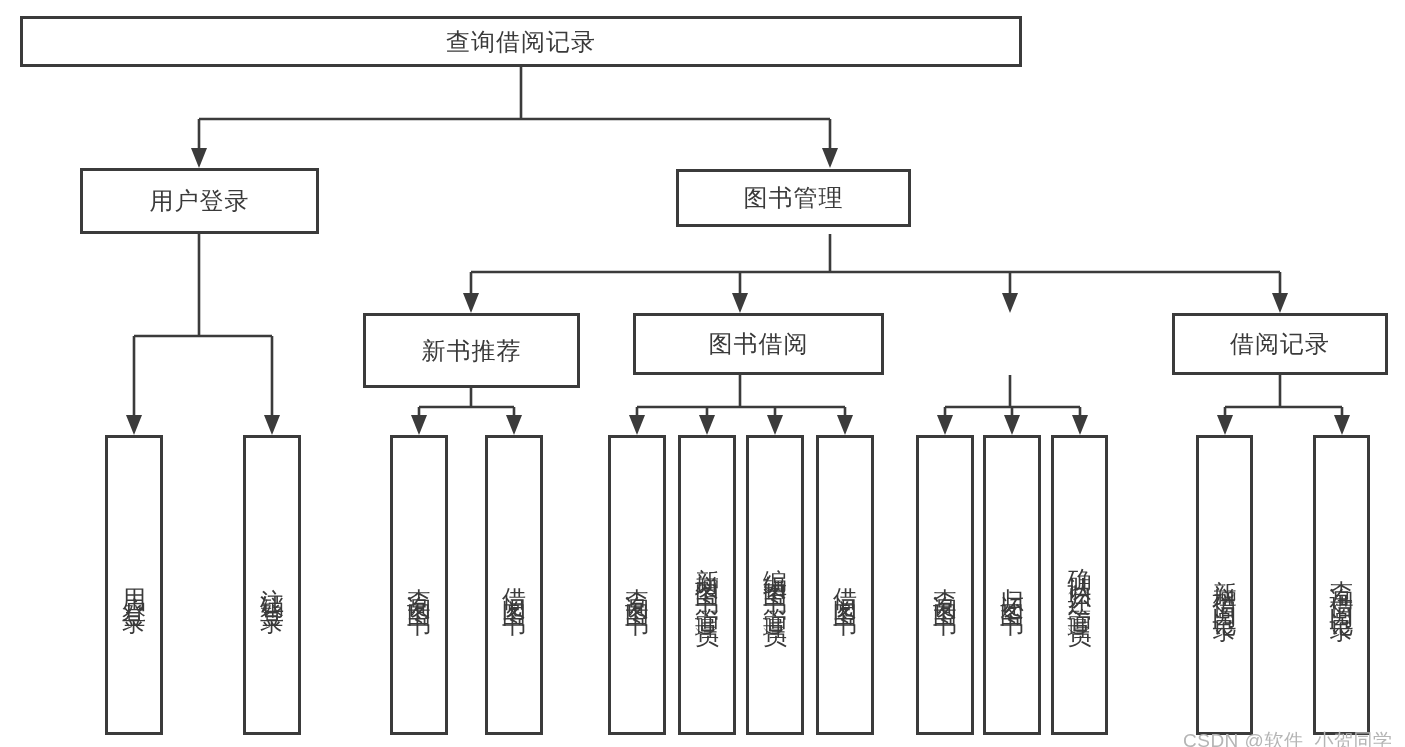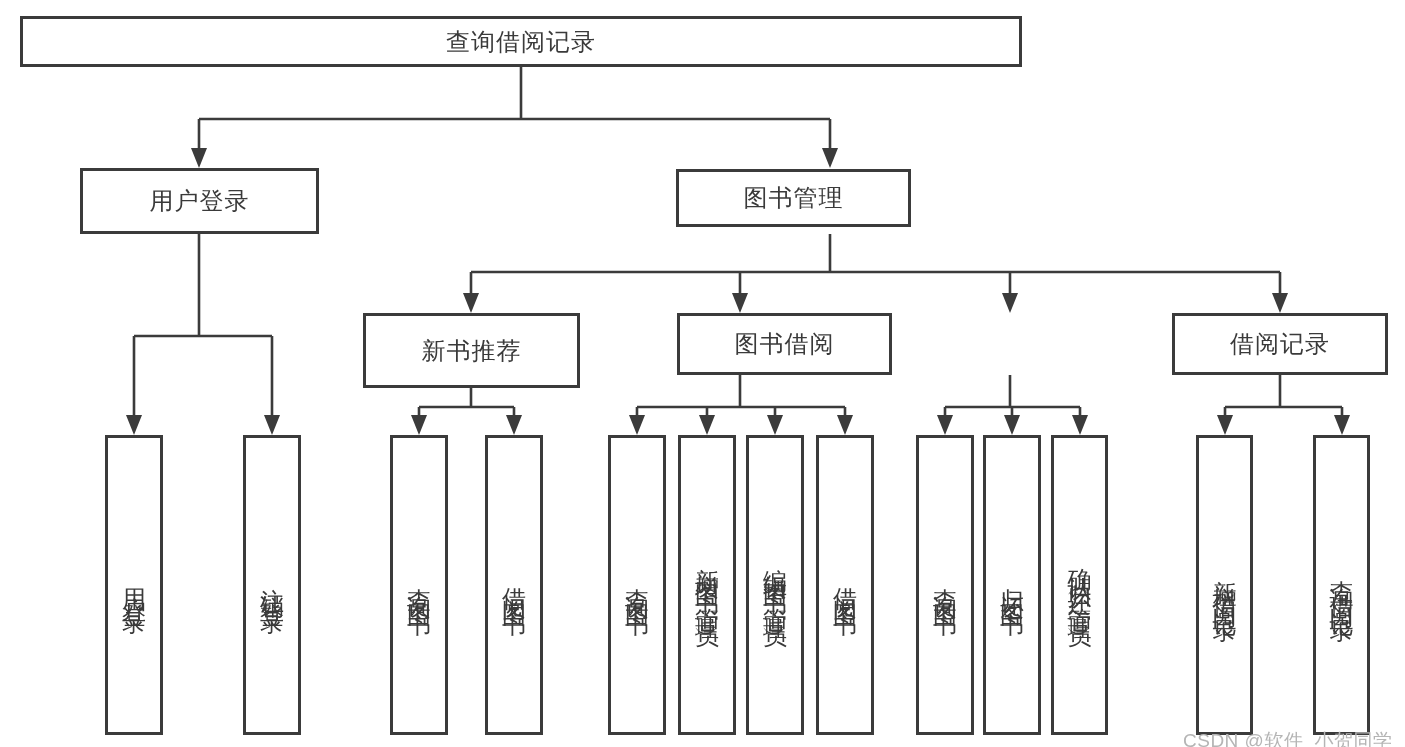--- a/index.html
+++ b/index.html
@@ -46,21 +46,21 @@
   }
   .hbox {
     font-size: 24px;
     letter-spacing: 1px;
     white-space: nowrap;
   }
   #n-root { left: 20px;  top: 16px;  width: 1002px; height: 51px; }
   #n-user-login { left: 80px;  top: 168px; width: 239px; height: 66px; }
   #n-book-mgmt  { left: 676px; top: 169px; width: 235px; height: 58px; }
   #n-new-book-rec   { left: 363px;  top: 313px; width: 217px; height: 75px; }
-  #n-book-borrow    { left: 633px;  top: 313px; width: 215px; height: 62px; margin-left: 44px; }
+  #n-book-borrow    { left: 633px;  top: 313px; width: 251px; height: 62px; }
   #n-current-borrow { left: 903px;  top: 313px; width: 215px; height: 62px; }
   #n-borrow-records { left: 1172px; top: 313px; width: 216px; height: 62px; }
   .vbox {
     top: 435px;
     height: 300px;
     width: 58px;
     writing-mode: vertical-rl;
     font-size: 24px;
     letter-spacing: 8px;
     line-height: 1;

